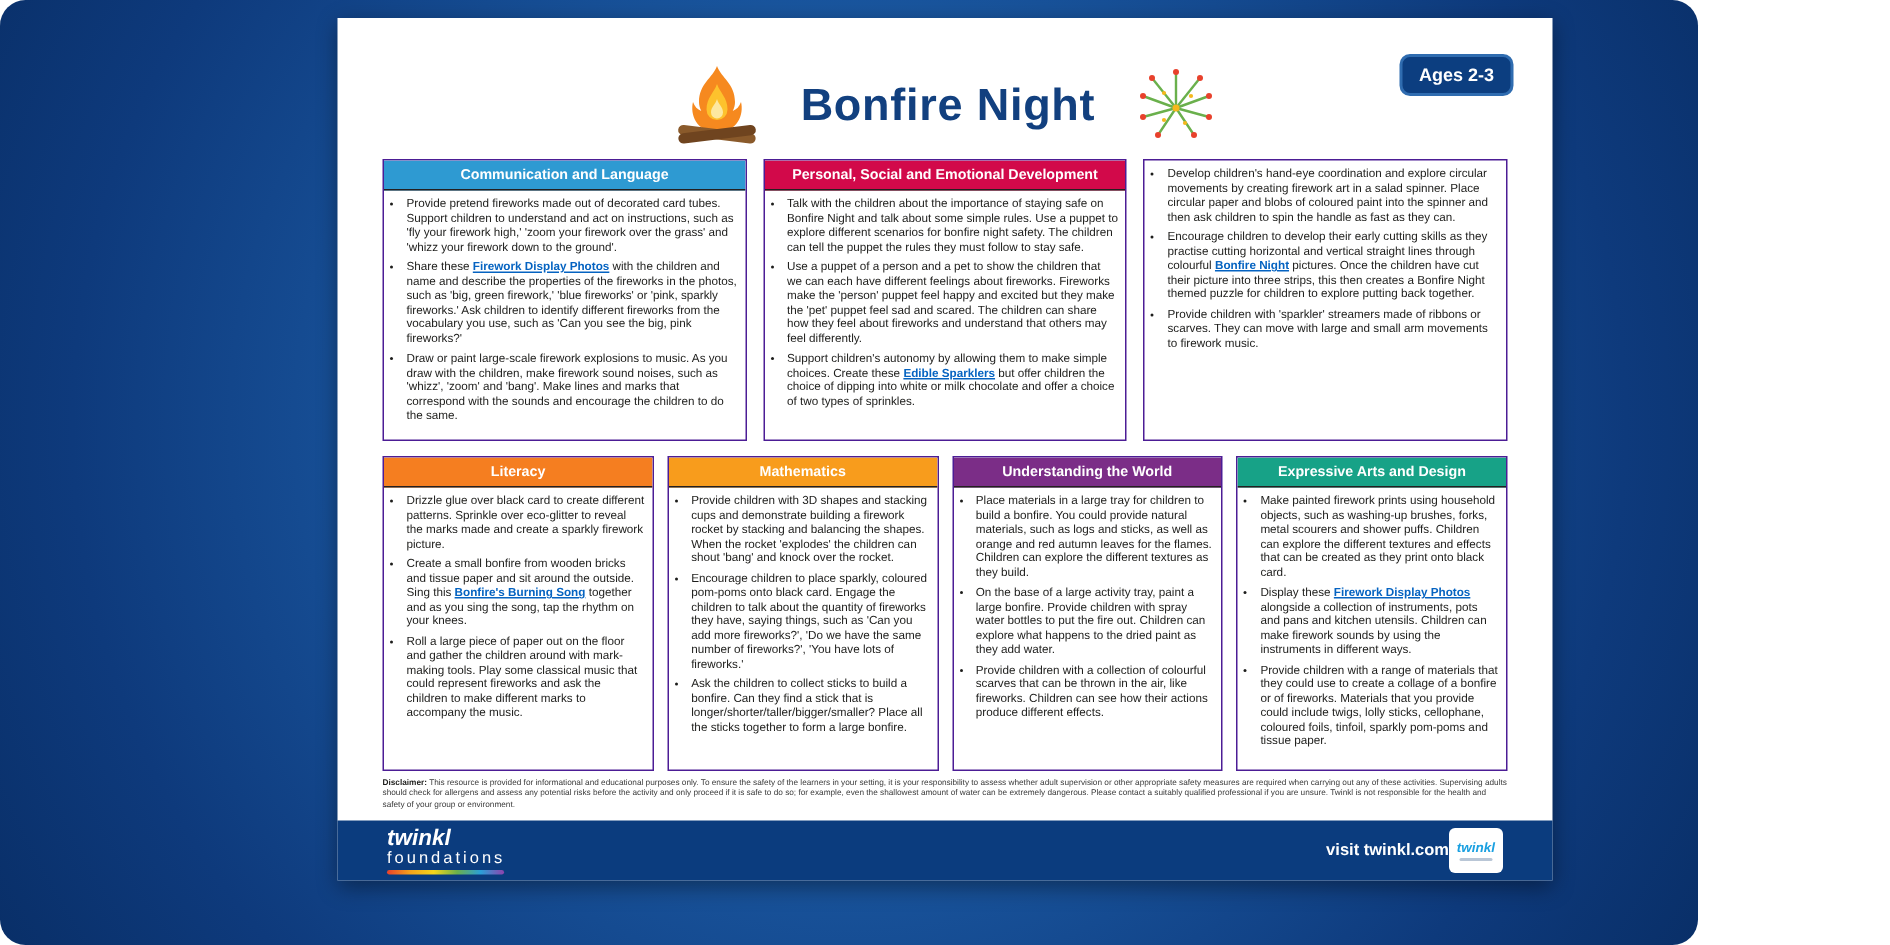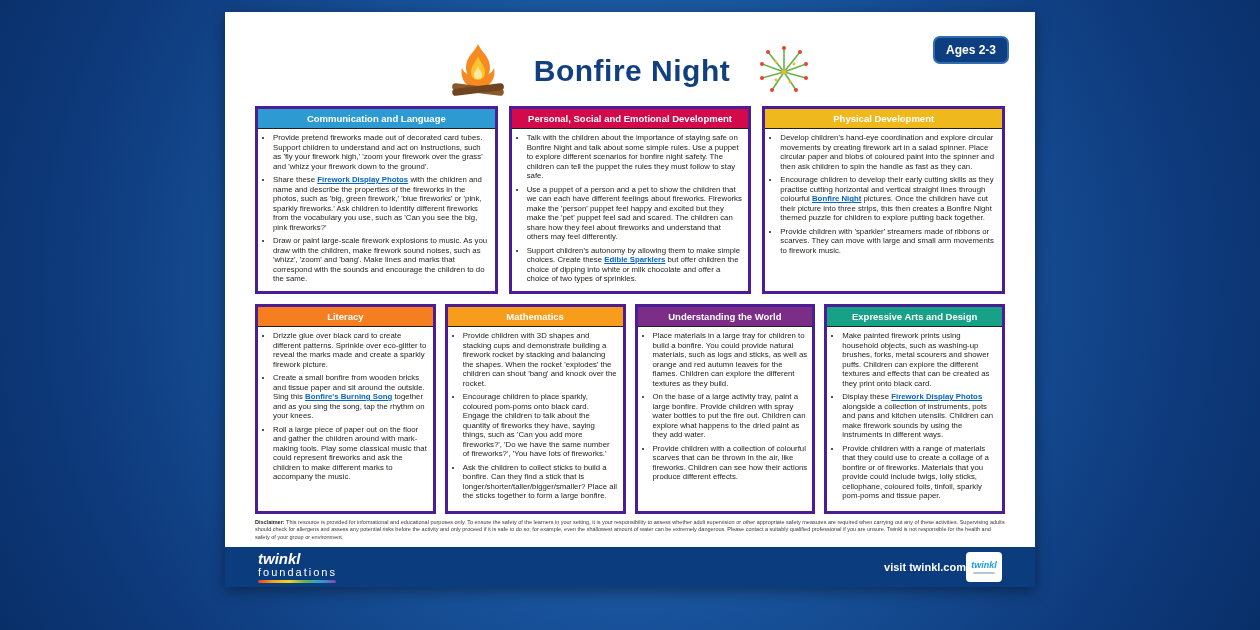--- a/index.html
+++ b/index.html
@@ -1,39 +1,40 @@
 <!DOCTYPE html>
 <html><head>
 <meta charset="utf-8">
 <style>
   * { margin:0; padding:0; box-sizing:border-box; }
   body { font-family:"Liberation Sans", sans-serif; }
   .canvas {
-    position:relative; width:1260px; height:630px; overflow:hidden;
+    position:relative; width:1132px; height:630px; overflow:hidden;
     background: radial-gradient(circle at 50% 45%, #2a6cb5 0%, #1a57a0 40%, #0e3a7c 78%, #092f68 100%);
+    border-radius: 17px;
   }
   .card {
     position:absolute; left:225px; top:12px; width:810px; height:575px;
     background:#ffffff; box-shadow:0 4px 14px rgba(0,0,0,0.4);
   }
   .ages-badge {
     position:absolute; top:24px; right:26px; background:#0c3e80; color:#fff;
     font-weight:bold; font-size:12px; padding:5px 11px; border-radius:7px;
     border:2px solid #2f6cb0; z-index:3;
   }
   .header-area {
     position:absolute; top:26px; left:0; right:0; height:66px;
     display:flex; align-items:center; justify-content:center; gap:26px;
   }
   .page-title { font-size:30px; font-weight:bold; color:#12407f; letter-spacing:0.5px; }
   .row { position:absolute; left:30px; width:750px; display:flex; }
   .row1 { top:94px; height:188px; gap:11px; }
   .row2 { top:292px; height:210px; gap:9px; }
   .section-box {
-    flex:1; border:3px solid #4c1d95; background:#fff; display:flex;
+    flex:1; border:1px solid #4c1d95; background:#fff; display:flex;
     flex-direction:column; overflow:hidden;
   }
   .section-header {
     color:#fff; font-weight:bold; font-size:9.5px; text-align:center;
     padding:4px 2px; border-bottom:1px solid #231f20; white-space:nowrap;
   }
   .bullets {
     list-style:disc; margin:4px 0 0 0; padding:0 5px 4px 15px;
     font-size:7.8px; line-height:1.22; color:#1d1d1b;
   }
@@ -127,21 +128,20 @@
         </div>
         <div class="section-box">
           <div class="section-header" style="background: rgb(210, 9, 74);">Personal, Social and Emotional Development</div>
           <ul class="bullets">
             <li>Talk with the children about the importance of staying safe on Bonfire Night and talk about some simple rules. Use a puppet to explore different scenarios for bonfire night safety. The children can tell the puppet the rules they must follow to stay safe.</li>
             <li>Use a puppet of a person and a pet to show the children that we can each have different feelings about fireworks. Fireworks make the 'person' puppet feel happy and excited but they make the 'pet' puppet feel sad and scared. The children can share how they feel about fireworks and understand that others may feel differently.</li>
             <li>Support children's autonomy by allowing them to make simple choices. Create these <a class="inline-link">Edible Sparklers</a> but offer children the choice of dipping into white or milk chocolate and offer a choice of two types of sprinkles.</li>
           </ul>
         </div>
         <div class="section-box">
-          <div class="section-header" style="background: rgb(239, 185, 30);">Physical Development</div>
           <ul class="bullets">
             <li>Develop children's hand-eye coordination and explore circular movements by creating firework art in a salad spinner. Place circular paper and blobs of coloured paint into the spinner and then ask children to spin the handle as fast as they can.</li>
             <li>Encourage children to develop their early cutting skills as they practise cutting horizontal and vertical straight lines through colourful <a class="inline-link">Bonfire Night</a> pictures. Once the children have cut their picture into three strips, this then creates a Bonfire Night themed puzzle for children to explore putting back together.</li>
             <li>Provide children with 'sparkler' streamers made of ribbons or scarves. They can move with large and small arm movements to firework music.</li>
           </ul>
         </div>
       </div>
     <div class="row row2">
         <div class="section-box">
           <div class="section-header" style="background: rgb(245, 126, 32);">Literacy</div>

